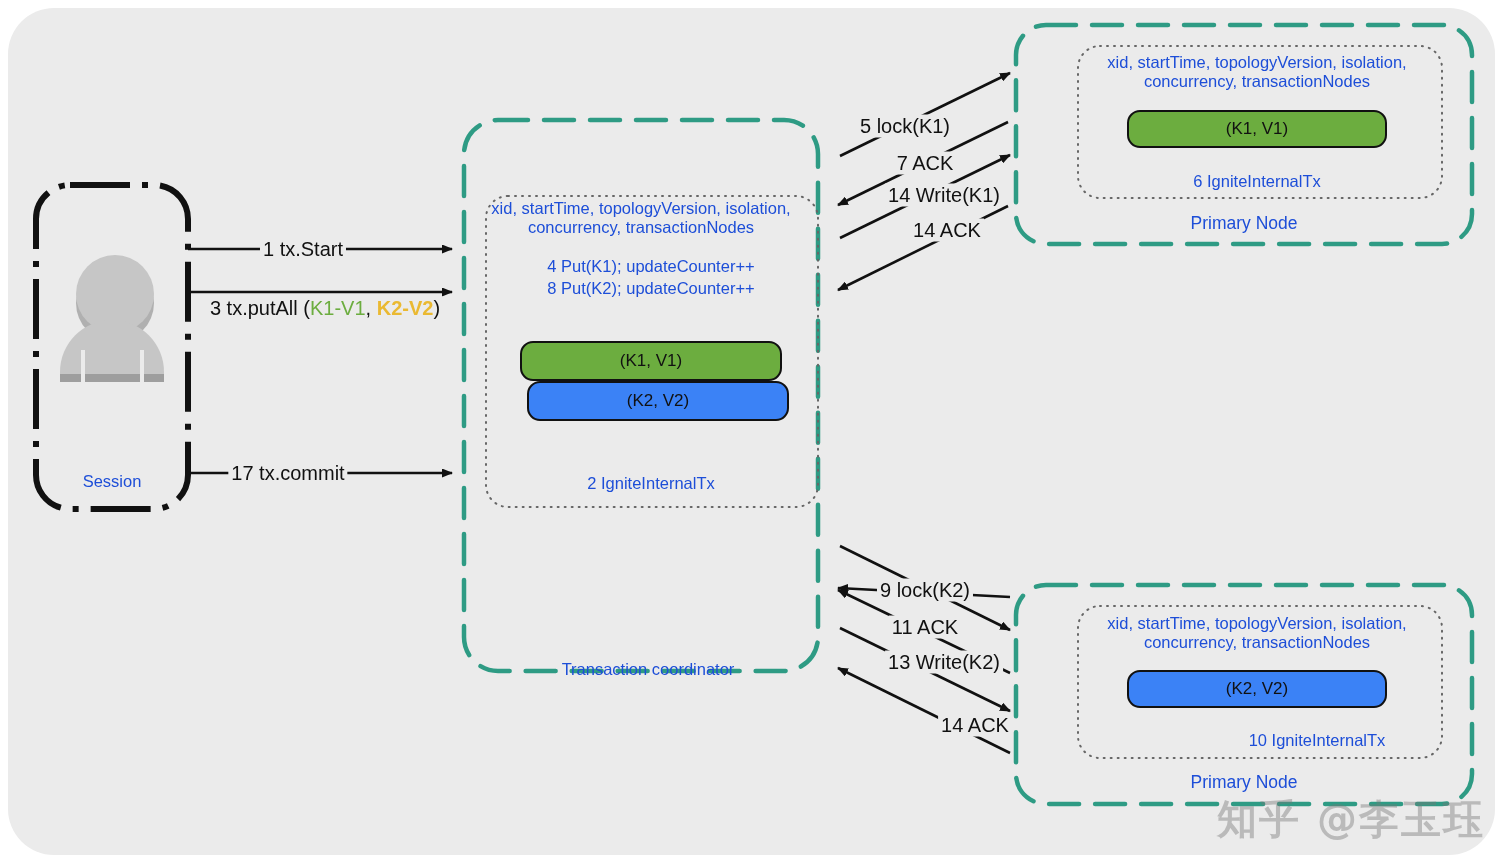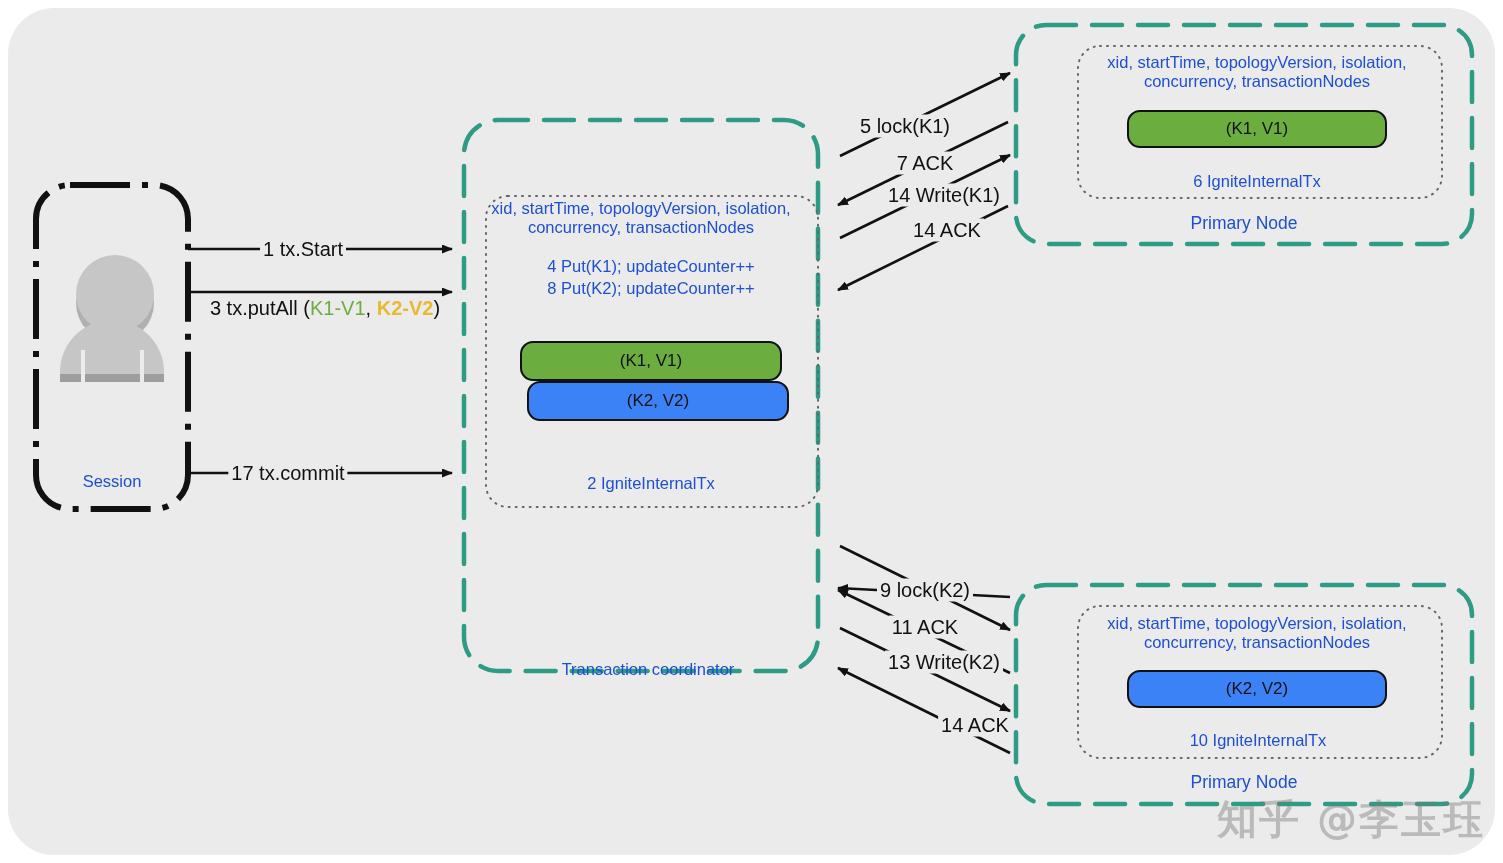--- a/index.html
+++ b/index.html
@@ -184,21 +184,21 @@
   <div class="kv green" style="left:1127px; top:110px; width:260px; height:38px;">(K1, V1)</div>
 
   <div class="lbl ctr" style="left:1257px; top:171px;">6 IgniteInternalTx</div>
   <div class="lbl ctr" style="left:1244px; top:213px; font-size:17.5px;">Primary Node</div>
 
   <div class="lbl multiline" style="left:1257px; top:613px; width:340px;">xid, startTime, topologyVersion, isolation,</div>
   <div class="lbl multiline" style="left:1257px; top:632px; width:340px;">concurrency, transactionNodes</div>
 
   <div class="kv yellow" style="left:1127px; top:670px; width:260px; height:38px;">(K2, V2)</div>
 
-  <div class="lbl ctr" style="left:1258px; top:730px;">10 IgniteInternalTx</div>
+  <div class="lbl ctr" style="left:1317px; top:730px;">10 IgniteInternalTx</div>
   <div class="lbl ctr" style="left:1244px; top:772px; font-size:17.5px;">Primary Node</div>
 
   <div class="arrow-lbl" style="left:303px; top:249px;">1 tx.Start</div>
 
   <div class="arrow-lbl" style="left:325px; top:308px;"><span>3 tx.putAll (</span><span class="hl-green">K1-V1</span><span>, </span><span class="hl-yellow">K2-V2</span><span>)</span></div>
 
   <div class="arrow-lbl" style="left:288px; top:473px;">17 tx.commit</div>
 
   <div class="arrow-lbl" style="left:905px; top:126px;">5 lock(K1)</div>
   <div class="arrow-lbl" style="left:925px; top:163px;">7 ACK</div>

